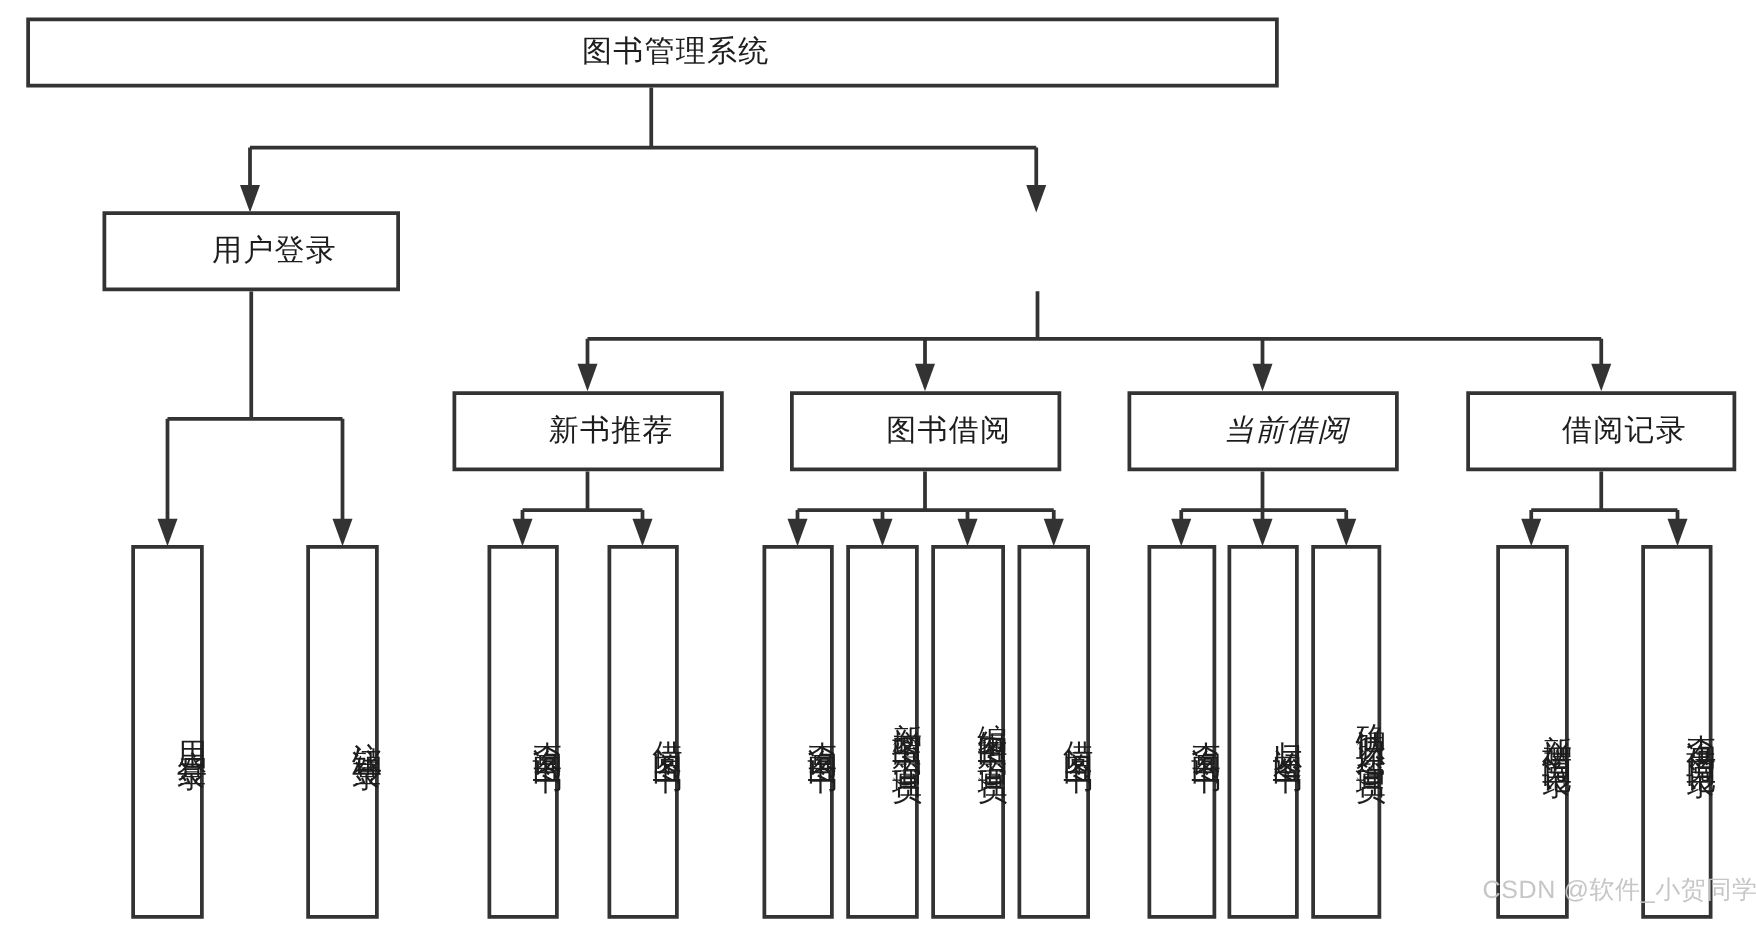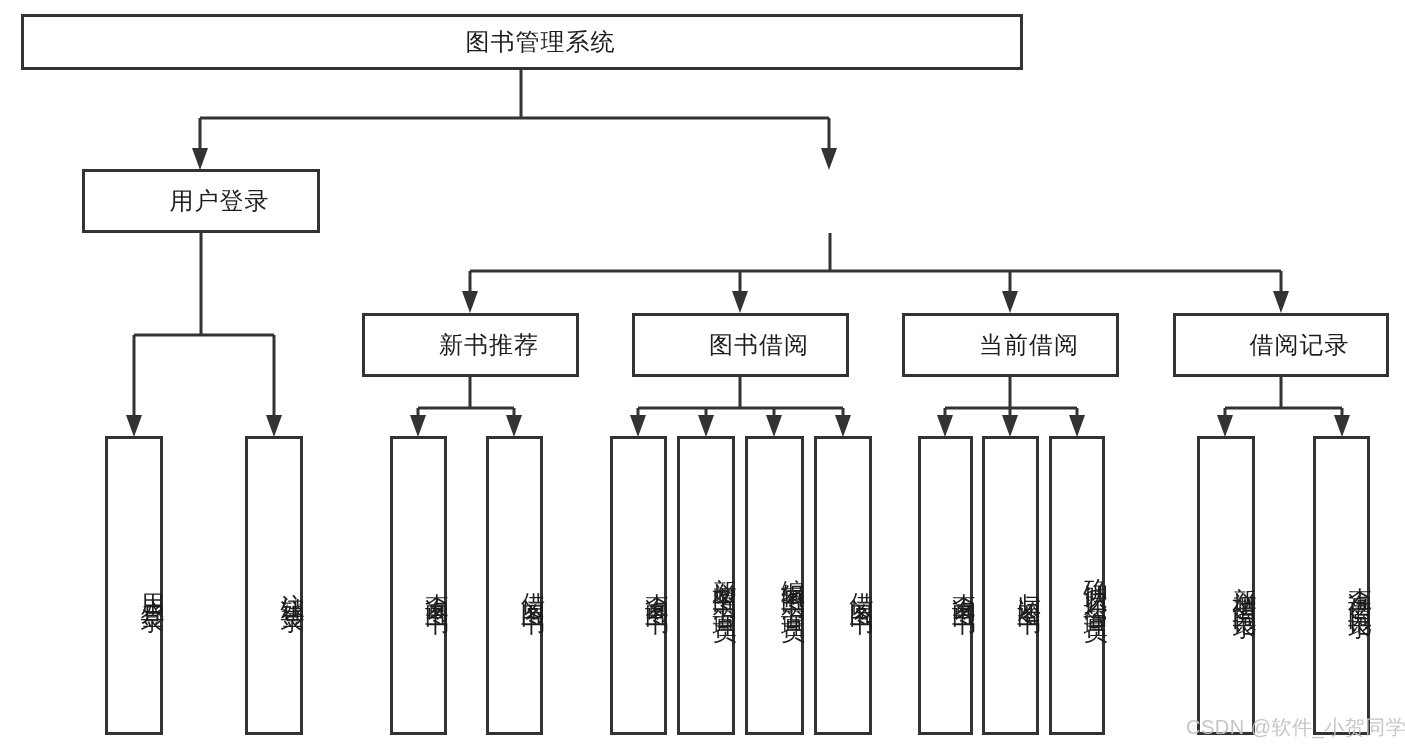--- a/index.html
+++ b/index.html
@@ -45,21 +45,21 @@
     writing-mode: vertical-rl;
     text-orientation: mixed;
     font-size: 24px;
     color: #1d1d1d;
     letter-spacing: 6px;
     line-height: 1;
   }
   .watermark {
     position: absolute;
     left: 1186px;
-    top: 714px;
+    top: 698px;
     font-size: 20px;
     color: rgba(195, 195, 195, 0.95);
     letter-spacing: 0.5px;
     white-space: nowrap;
     z-index: 5;
   }
 </style>
 </head>
 <body>
 
@@ -115,21 +115,21 @@
   <div class="node" style="left:82px; top:169px; width:238px; height:64px;">
     <span class="hlabel">用户登录</span>
   </div>
 
   <div class="node" style="left:362px; top:313px; width:217px; height:64px;">
     <span class="hlabel">新书推荐</span>
   </div>
   <div class="node" style="left:632px; top:313px; width:217px; height:64px;">
     <span class="hlabel">图书借阅</span>
   </div>
-  <div class="node" style="left:902px; top:313px; width:217px; height:64px;">
+  <div class="node" style="left:902px; top:313px; width:217px; height:64px;font-style:italic;">
     <span class="hlabel">当前借阅</span>
   </div>
   <div class="node" style="left:1173px; top:313px; width:216px; height:64px;">
     <span class="hlabel">借阅记录</span>
   </div>
 
   <div class="node vbox" style="left:105px; width:58px;">
     <span class="vlabel">用户登录</span>
   </div>
   <div class="node vbox" style="left:245px; width:58px;">

